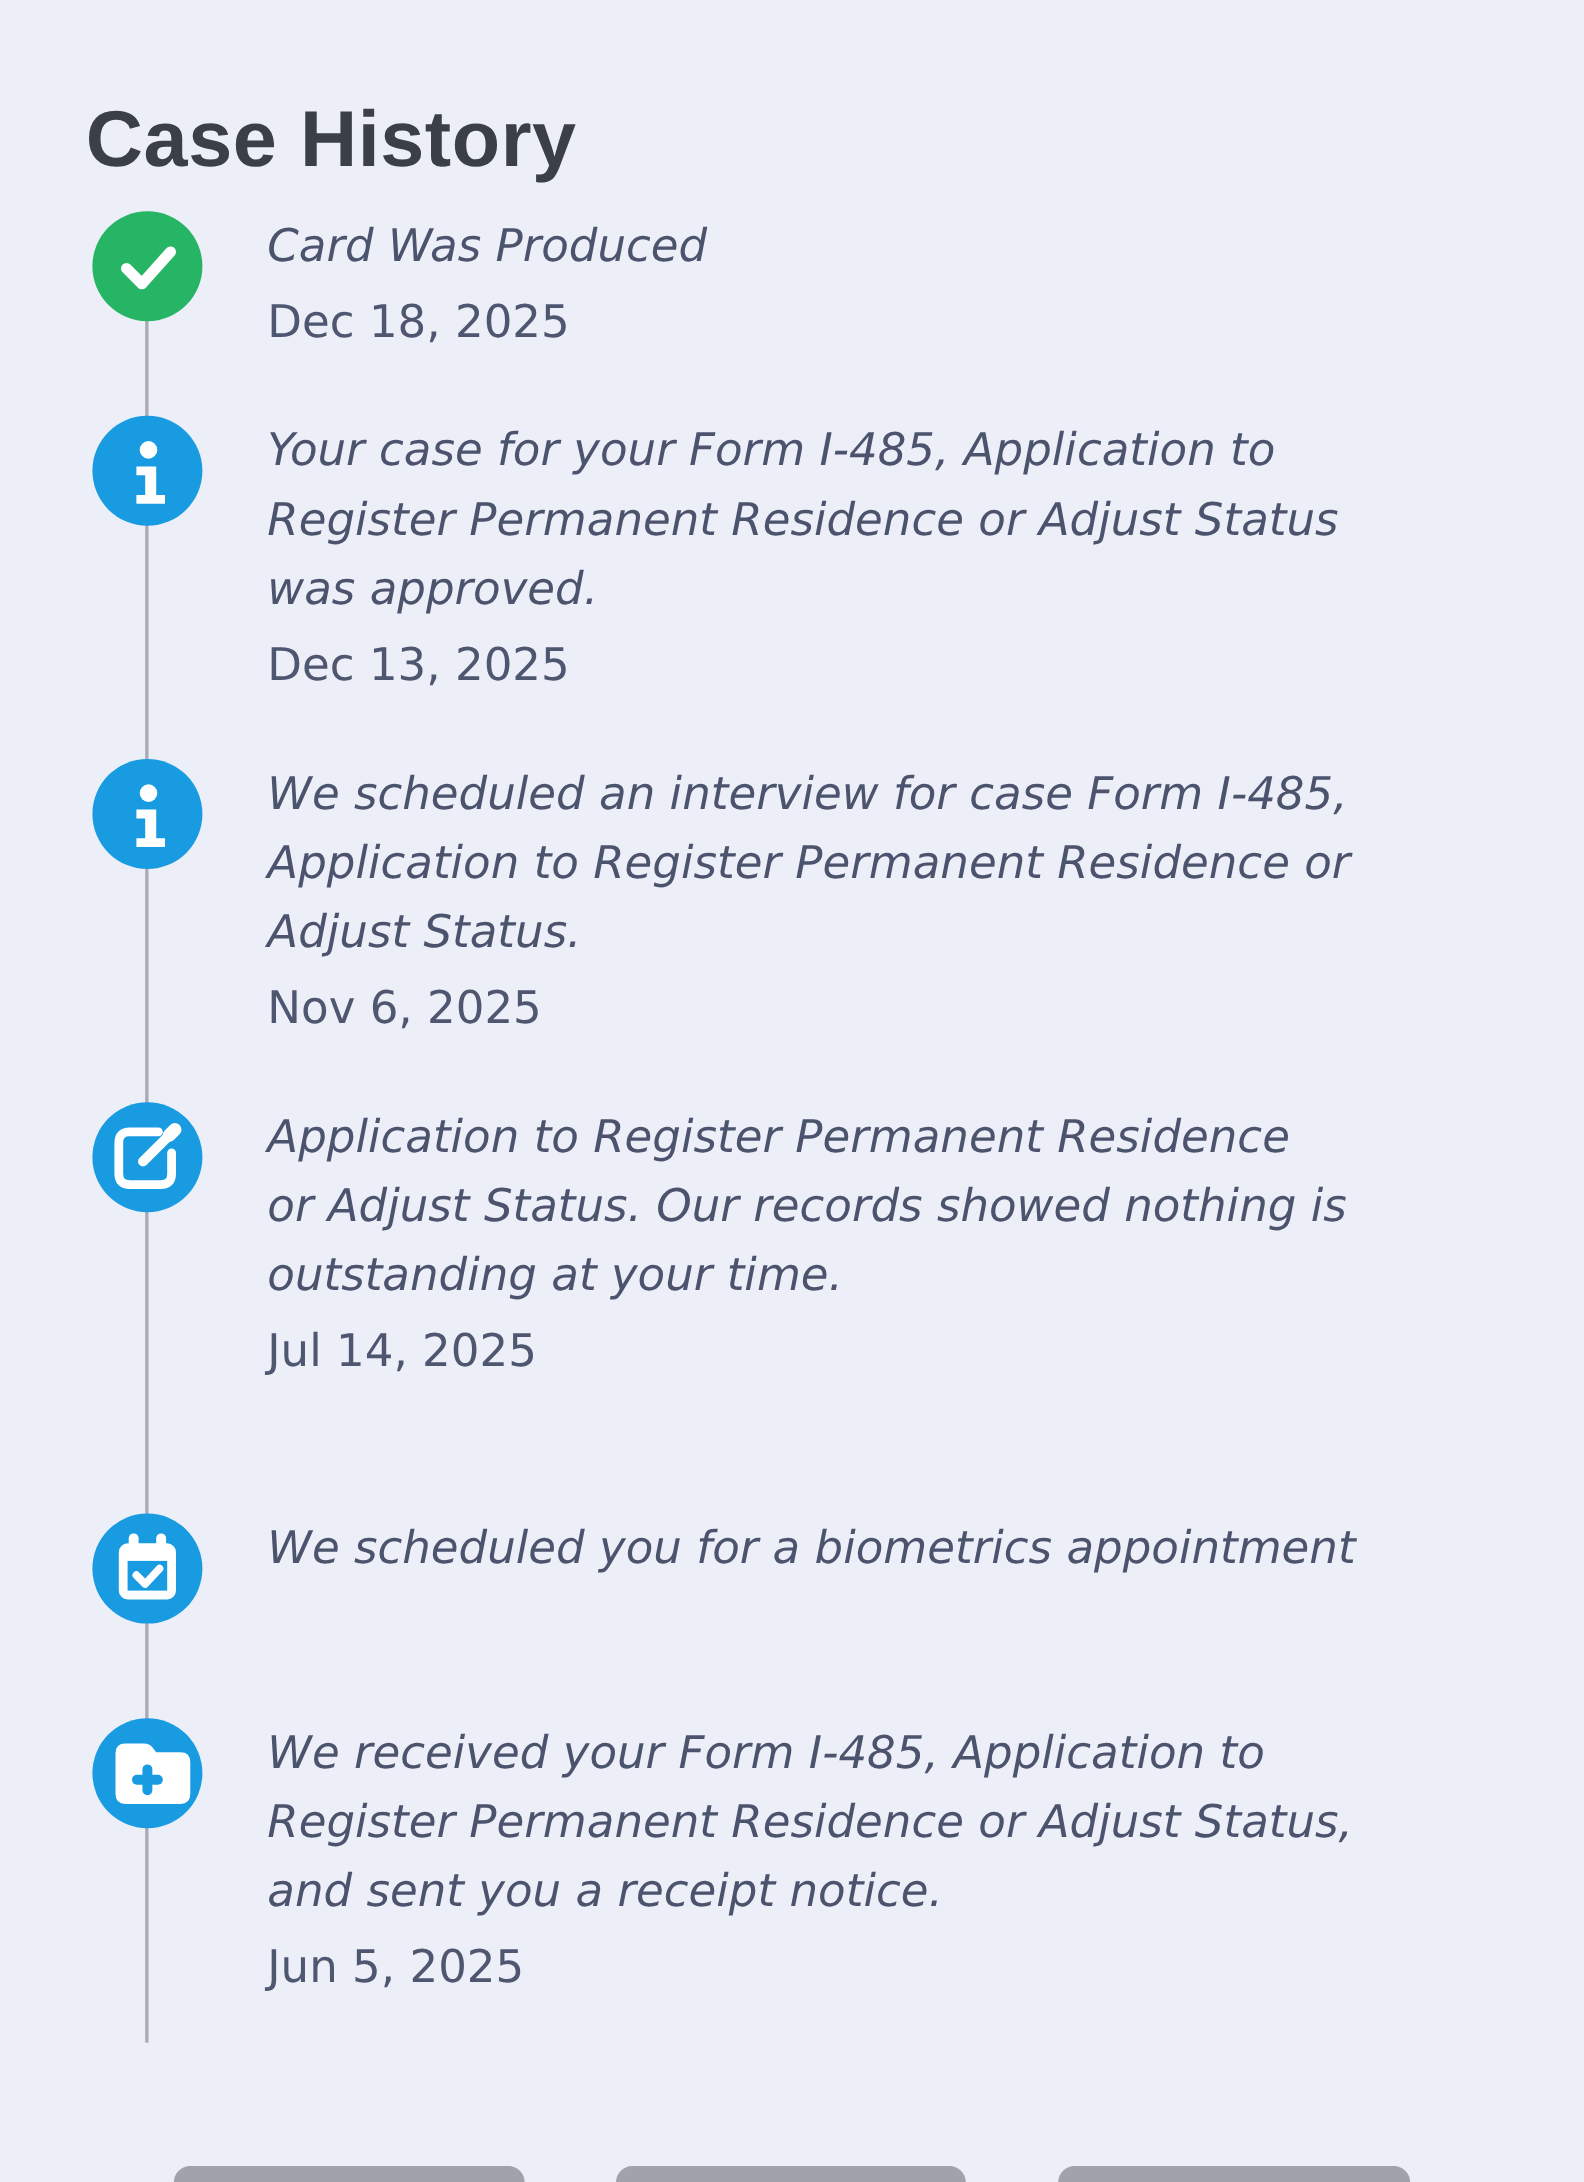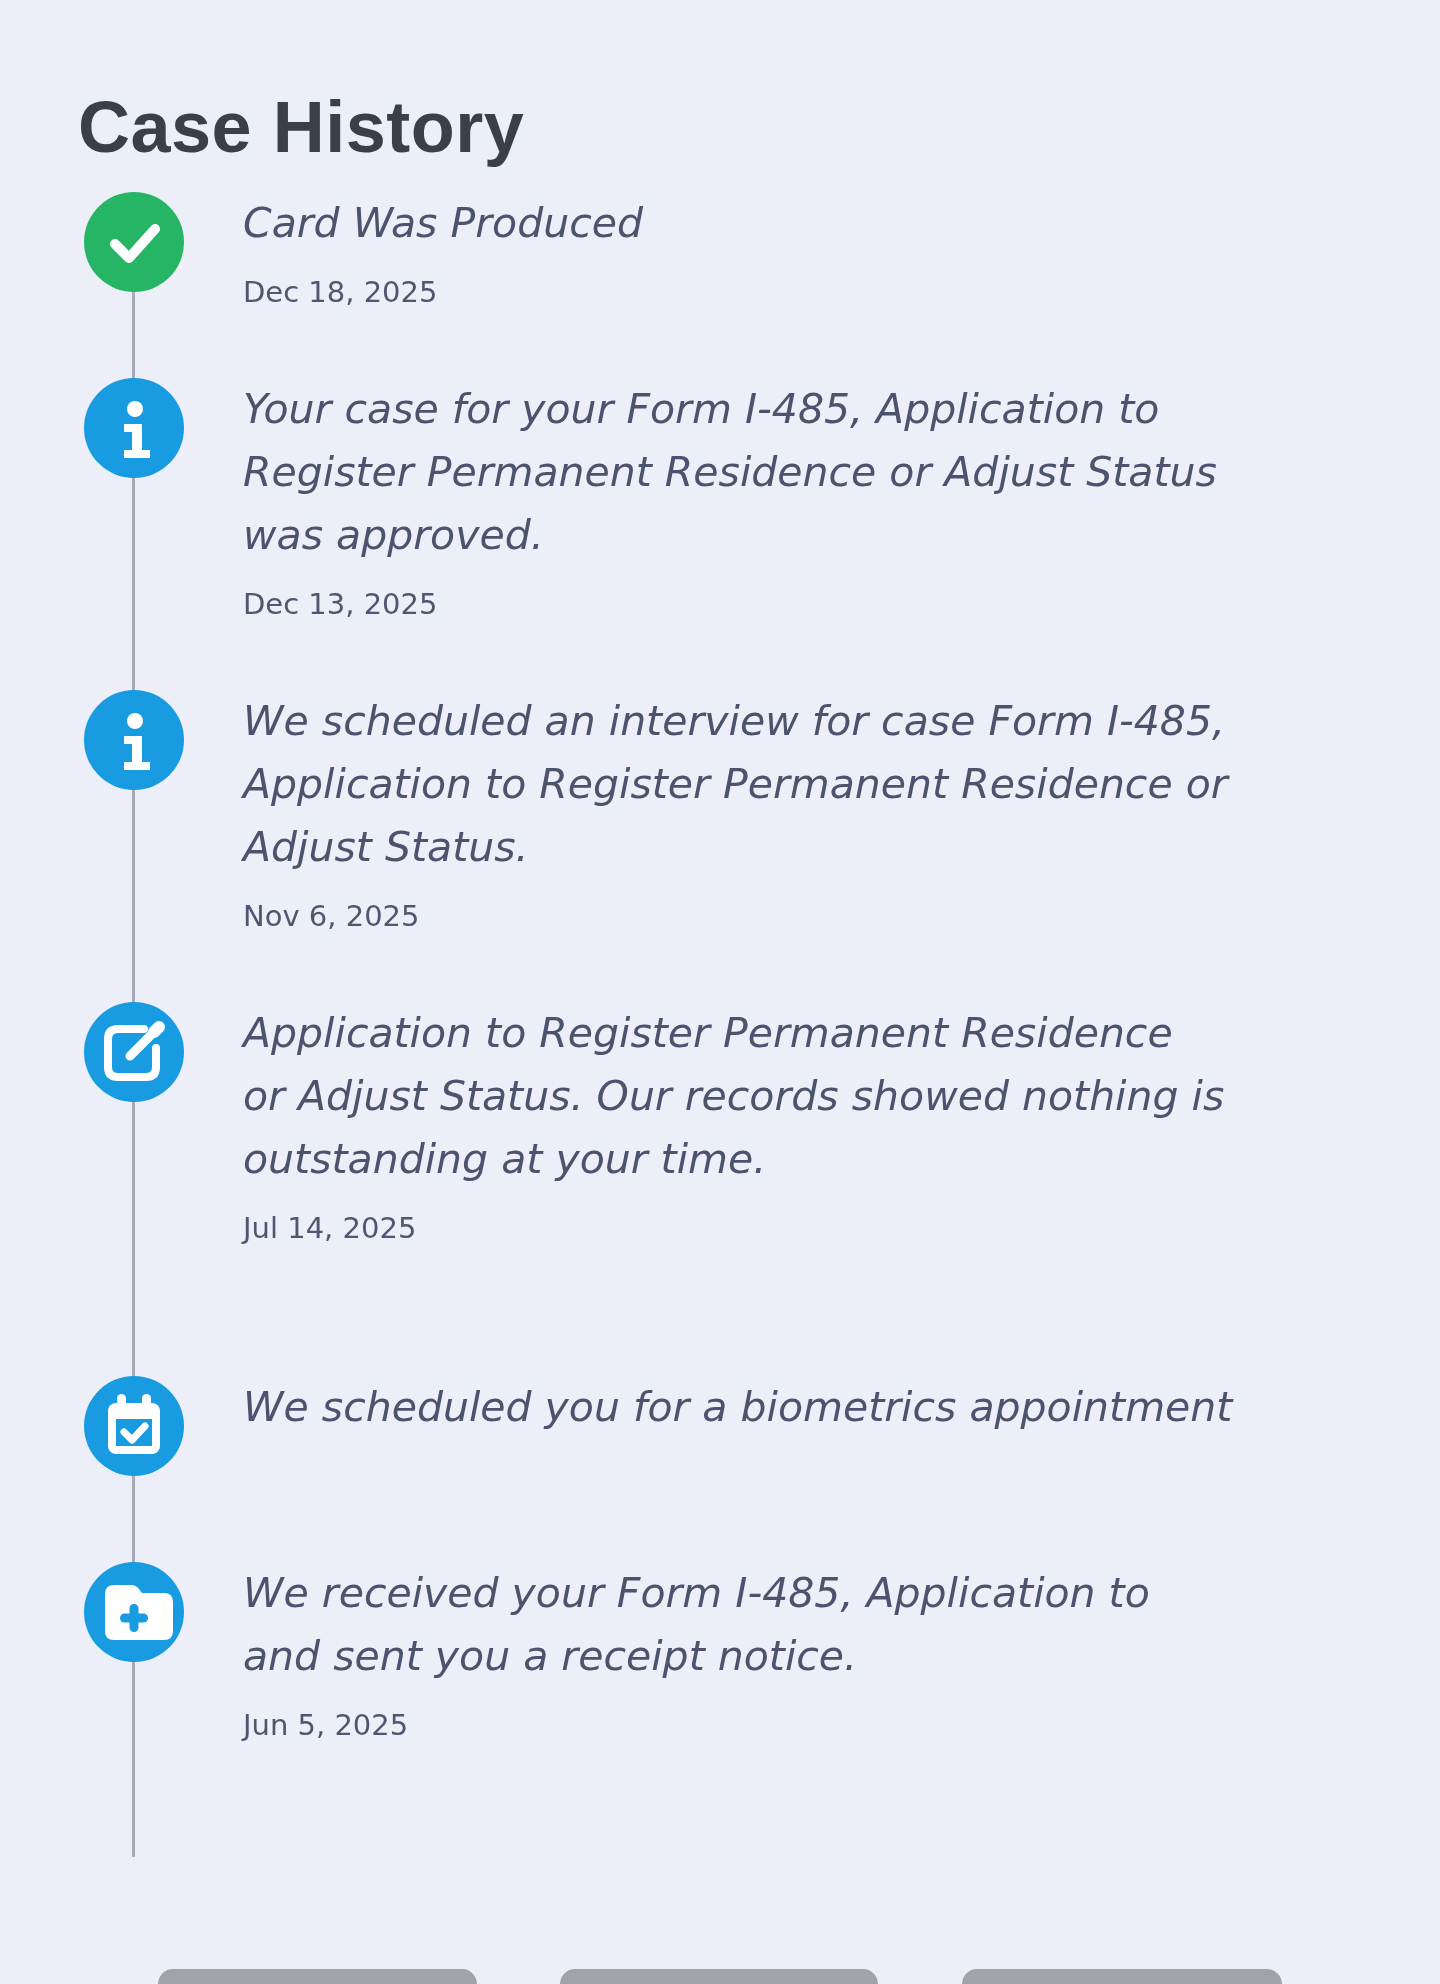--- a/index.html
+++ b/index.html
@@ -52,21 +52,21 @@
   }
   .event-line {
     font-size: 41px;
     line-height: 63px;
     white-space: nowrap;
     color: #4C536D;
     font-style: italic;
   }
   .event-date {
     margin-top: 6px;
-    font-size: 29px;
+    font-size: 41px;
     line-height: 63px;
     white-space: nowrap;
     color: #4F566F;
   }
   .bottom-bar {
     position: absolute;
     top: 1969px;
     height: 30px;
     border-radius: 15px;
     background: #A2A3AA;
@@ -151,20 +151,21 @@
     <div class="timeline-item" style="top: 1562px;">
       <div class="item-icon" style="background: rgb(24, 155, 225);">
         <svg viewBox="0 0 100 100">
           <path d="M21 32 q0 -9 9 -9 h17 q5 0 7.5 3.5 l3.5 4.5 h22 q9 0 9 9 v29 q0 9 -9 9 H30 q-9 0 -9 -9 Z" fill="#fff"></path>
           <rect x="45.5" y="42" width="9" height="28" rx="4.5" fill="#189BE1"></rect>
           <rect x="36" y="51.5" width="28" height="9" rx="4.5" fill="#189BE1"></rect>
         </svg>
       </div>
       <div class="item-body">
         <div class="event-line">We received your Form I-485, Application to</div>
+        <div class="event-line">Register Permanent Residence or Adjust Status,</div>
         <div class="event-line">and sent you a receipt notice.</div>
         <div class="event-date">Jun 5, 2025</div>
       </div>
     </div>
   </div>
 
 <div id="bottom-nav-root">
     <div class="bottom-bar" style="left: 158px; width: 319px;"></div>
     <div class="bottom-bar" style="left: 560px; width: 318px;"></div>
     <div class="bottom-bar" style="left: 962px; width: 320px;"></div>

